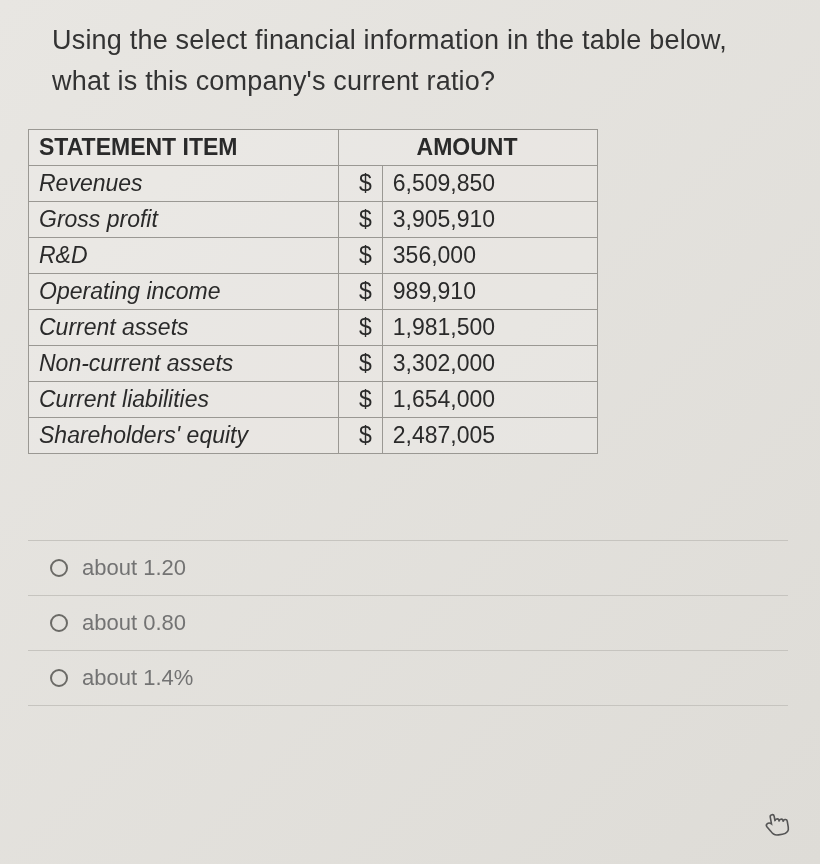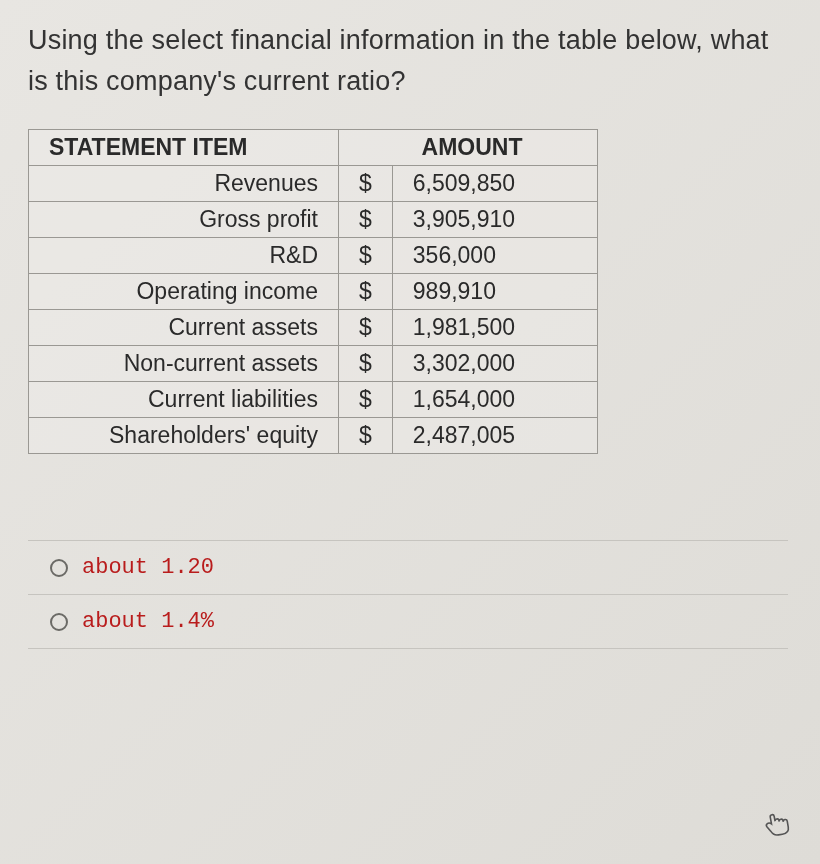--- a/index.html
+++ b/index.html
@@ -12,52 +12,52 @@
       padding: 20px 28px 0 28px;
       position: relative;
       overflow: hidden;
     }
     .question {
       font-size: 27px;
       line-height: 1.5;
       color: #333;
       margin-bottom: 28px;
       letter-spacing: 0.2px;
+      margin-left: 24px;
     }
     .fin-table {
       border-collapse: collapse;
       width: 570px;
       background: rgba(240,238,234,0.4);
     }
     .fin-table th, .fin-table td {
       border: 1px solid #9a9893;
-      padding: 4px 20px;
+      padding: 4px 10px;
       font-size: 23px;
       height: 36px;
       vertical-align: middle;
     }
     .fin-table th.item-h { text-align: left; font-weight: 700; width: 310px; }
     .fin-table th.amount-h { font-weight: 700; width: auto; padding-right: 12px; }
-    .fin-table td.label { text-align: right; }
+    .fin-table td.label { text-align: left; font-style: italic; }
     .fin-table td.cur { text-align: left; width: 40px; padding-left: 20px; }
     .fin-table td.amt { text-align: left; padding-right: 14px; }
     .options {
       margin-top: 86px;
       width: 760px;
     }
     .option {
       display: flex;
       align-items: center;
       gap: 14px;
       padding: 14px 12px 14px 22px;
       border-top: 1px solid #c6c4bf;
       font-size: 22px;
-      color: #b91c1c;
+      color: #737373;
       cursor: pointer;
-      font-family: Liberation Mono, monospace;
     }
     .option:last-child { border-bottom: 1px solid #c6c4bf; }
     .radio {
       width: 18px; height: 18px;
       border: 2px solid #6b6a66;
       border-radius: 50%;
       flex-shrink: 0;
       background: transparent;
     }
     .cursor {
@@ -125,20 +125,24 @@
     </tbody>
 </table>
 
 <div class="options" id="opts">
     <div class="option">
       <span class="radio"></span>
       <span>about 1.20</span>
     </div>
     <div class="option">
       <span class="radio"></span>
+      <span>about 0.80</span>
+    </div>
+    <div class="option">
+      <span class="radio"></span>
       <span>about 1.4%</span>
     </div>
   </div>
 
 <div class="cursor">
   <svg width="26" height="28" viewBox="0 0 26 28" fill="none" stroke="#555" stroke-width="1.6">
     <path d="M8 14 L8 7 Q8 5 10 5 Q12 5 12 7 L12 12 Q12 10 14 10 Q16 10 16 12 L16 13 Q16 11 18 11 Q20 11 20 13 L20 14 Q20 12 22 12 Q24 12 24 14 L24 20 Q24 26 17 26 L13 26 Q8 26 6 21 L3 16 Q2 14 4 13 Q6 12 8 14 Z"></path>
   </svg>
 </div>
 

